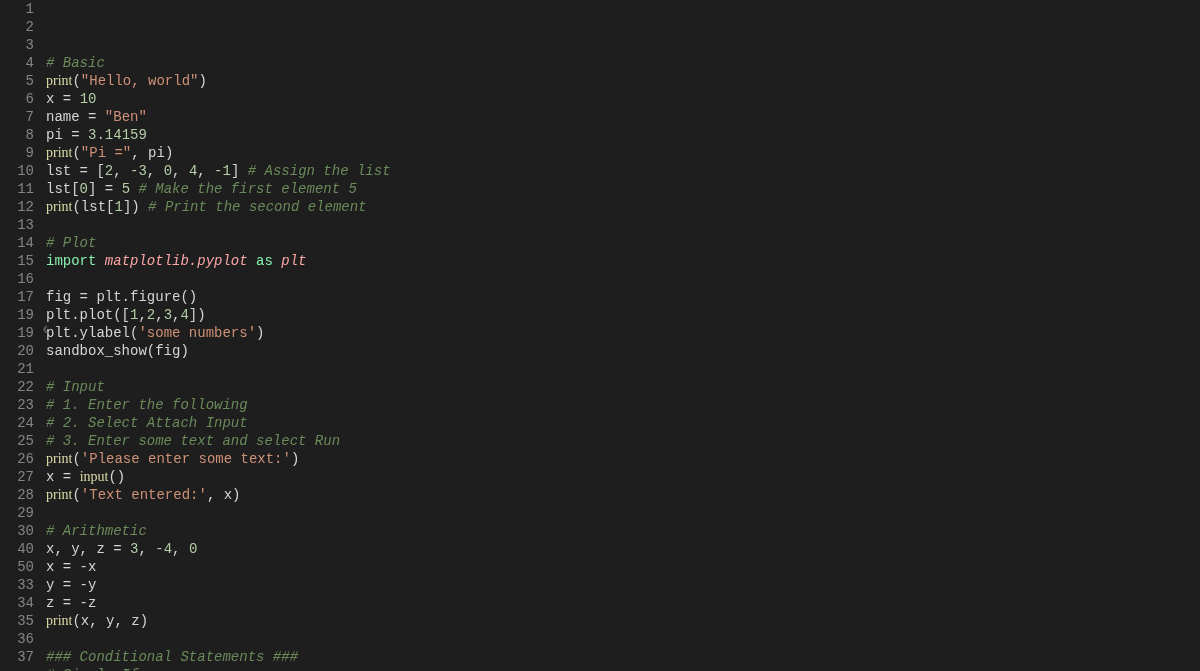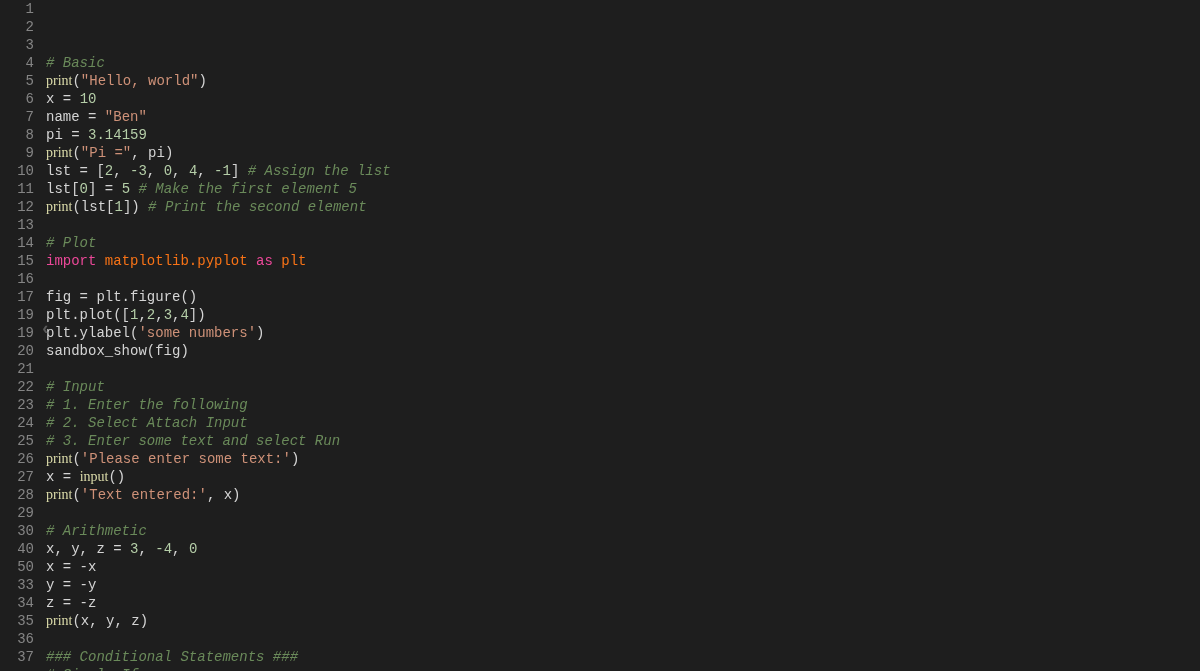--- a/index.html
+++ b/index.html
@@ -28,28 +28,28 @@
   }
   .gutter .ln { height: 18px; }
   .code {
     flex: 1;
     padding-left: 4px;
     white-space: pre;
     position: relative;
   }
   .code .line { height: 18px; }
   .tok-comment { color: #6a8a5a; font-style: italic; }
-  .tok-keyword { color: #ec4899; text-align: center; }
+  .tok-keyword { color: #86efac; text-align: center; }
   .tok-builtin { color: #dcdcaa; font-family: Liberation Serif, serif; }
   .tok-string  { color: #ce9178; }
   .tok-number  { color: #b5cea8; }
   .tok-var     { color: #d4d4d4; }
   .tok-op      { color: #d4d4d4; }
   .tok-punct   { color: #d4d4d4; }
-  .tok-module  { color: #f97316; }
+  .tok-module  { color: #fca5a5; font-style: italic; }
   .chevron {
     position: absolute;
     left: -2px;
     color: #5a5a5a;
     font-size: 18px;
     font-weight: bold;
     line-height: 18px;
     cursor: pointer;
   }
   .chevron.top { top: 320px; }

